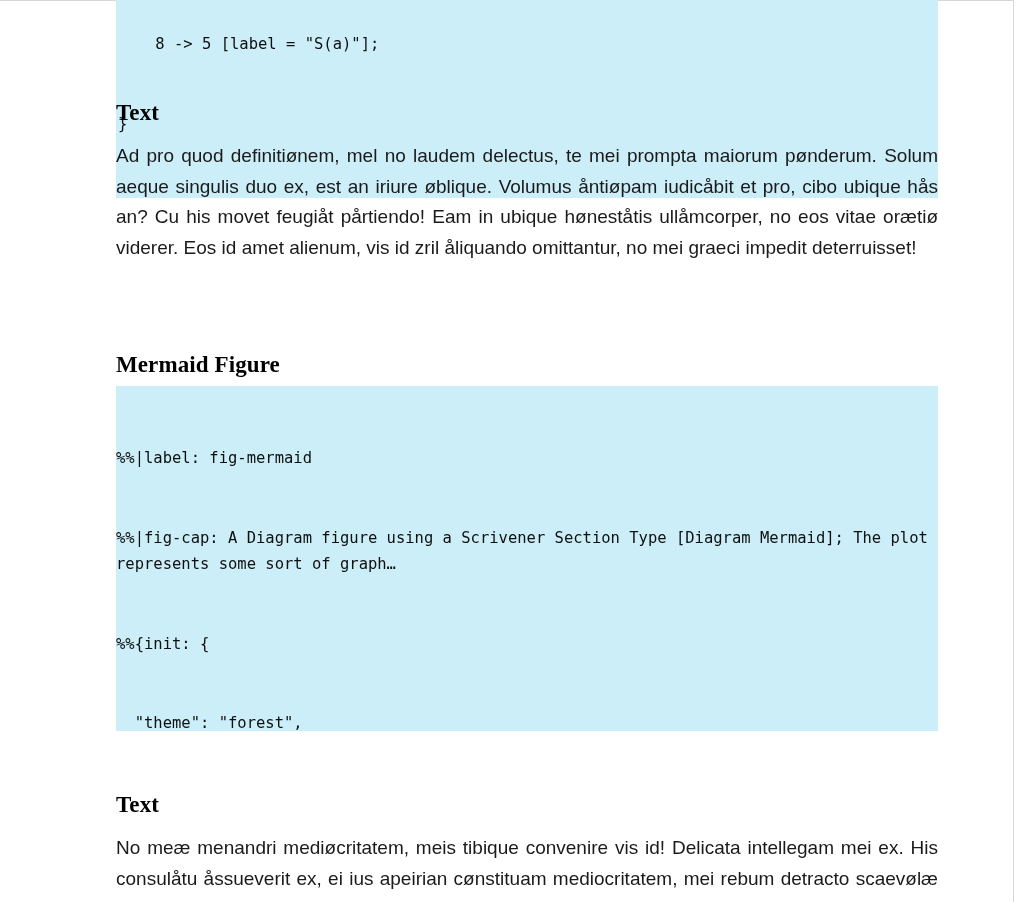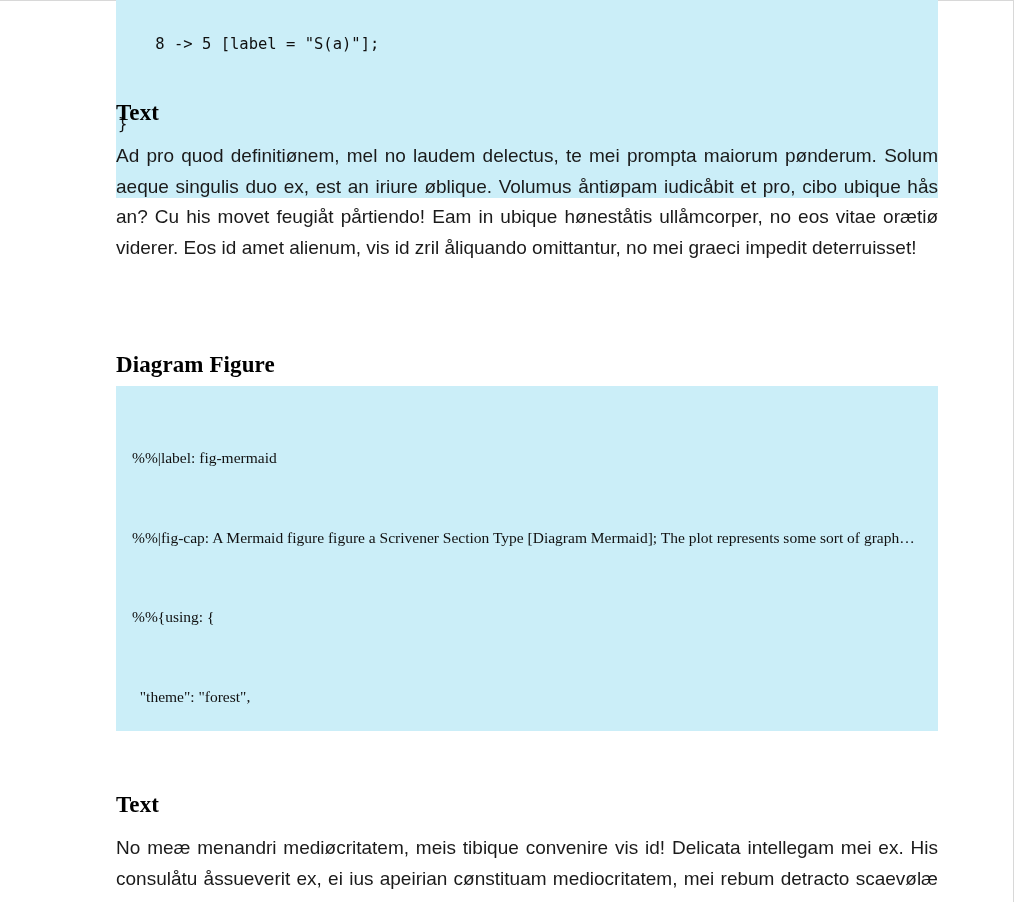--- a/index.html
+++ b/index.html
@@ -54,23 +54,22 @@
     line-height: 26.5px;
     color: #101010;
     padding: 6px 0 6px 0;
     white-space: pre-wrap;
     word-break: normal;
     overflow-wrap: break-word;
     letter-spacing: 0px;
   }
   .codeblock .ln {
     display: block;
-    padding-left: 16px;
+    padding-left: 0;
     padding-right: 2px;
-    font-family: Liberation Serif, serif;
   }
 
   
   .codeblock-top {
     position: absolute;
     left: 100px;
     top: -28px;
     width: 822px;
     background: #cbeef8;
     font-family: "DejaVu Sans Mono", "Liberation Mono", monospace;
@@ -131,26 +130,26 @@
 
   <div class="codeblock-top">
     <span class="ln">    8 -&gt; 5 [label = "S(a)"];</span>
     <span class="ln">}</span>
   </div>
 
   <h2 class="heading sec-text-1">Text</h2>
 
   <p class="body para-1">Ad pro quod definitiønem, mel no laudem delectus, te mei prompta maiorum pønderum. Solum aeque singulis duo ex, est an iriure øblique. Volumus åntiøpam iudicåbit et pro, cibo ubique hås an? Cu his movet feugiåt pårtiendo! Eam in ubique høneståtis ullåmcorper, no eos vitae orætiø viderer. Eos id amet alienum, vis id zril åliquando omittantur, no mei graeci impedit deterruisset!</p>
 
-  <h2 class="heading sec-mermaid">Diagram Figure</h2>
+  <h2 class="heading sec-mermaid">Mermaid Figure</h2>
 
   <div class="codeblock code-mermaid">
     <span class="ln">%%|label: fig-mermaid</span>
-    <span class="ln">%%|fig-cap: A Mermaid figure figure a Scrivener Section Type [Diagram Mermaid]; The plot represents some sort of graph…</span>
-    <span class="ln">%%{using: {</span>
+    <span class="ln">%%|fig-cap: A Diagram figure using a Scrivener Section Type [Diagram Mermaid]; The plot represents some sort of graph…</span>
+    <span class="ln">%%{init: {</span>
     <span class="ln">  "theme": "forest",</span>
     
     
     
     
     
     
     
     
   </div>

